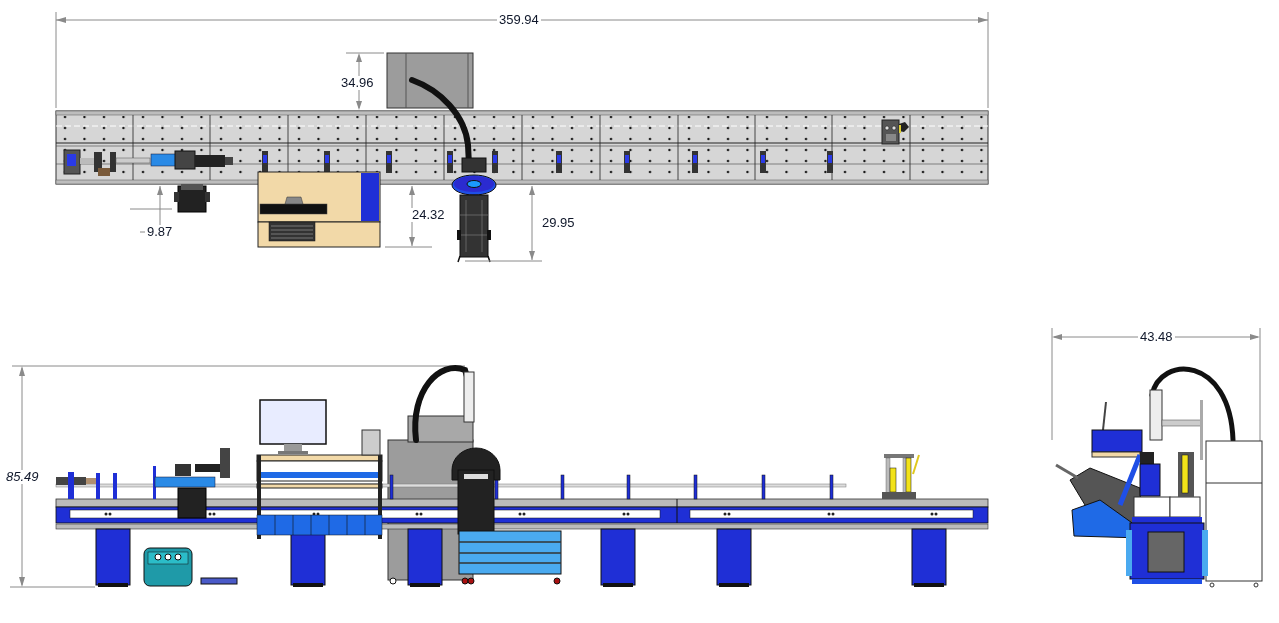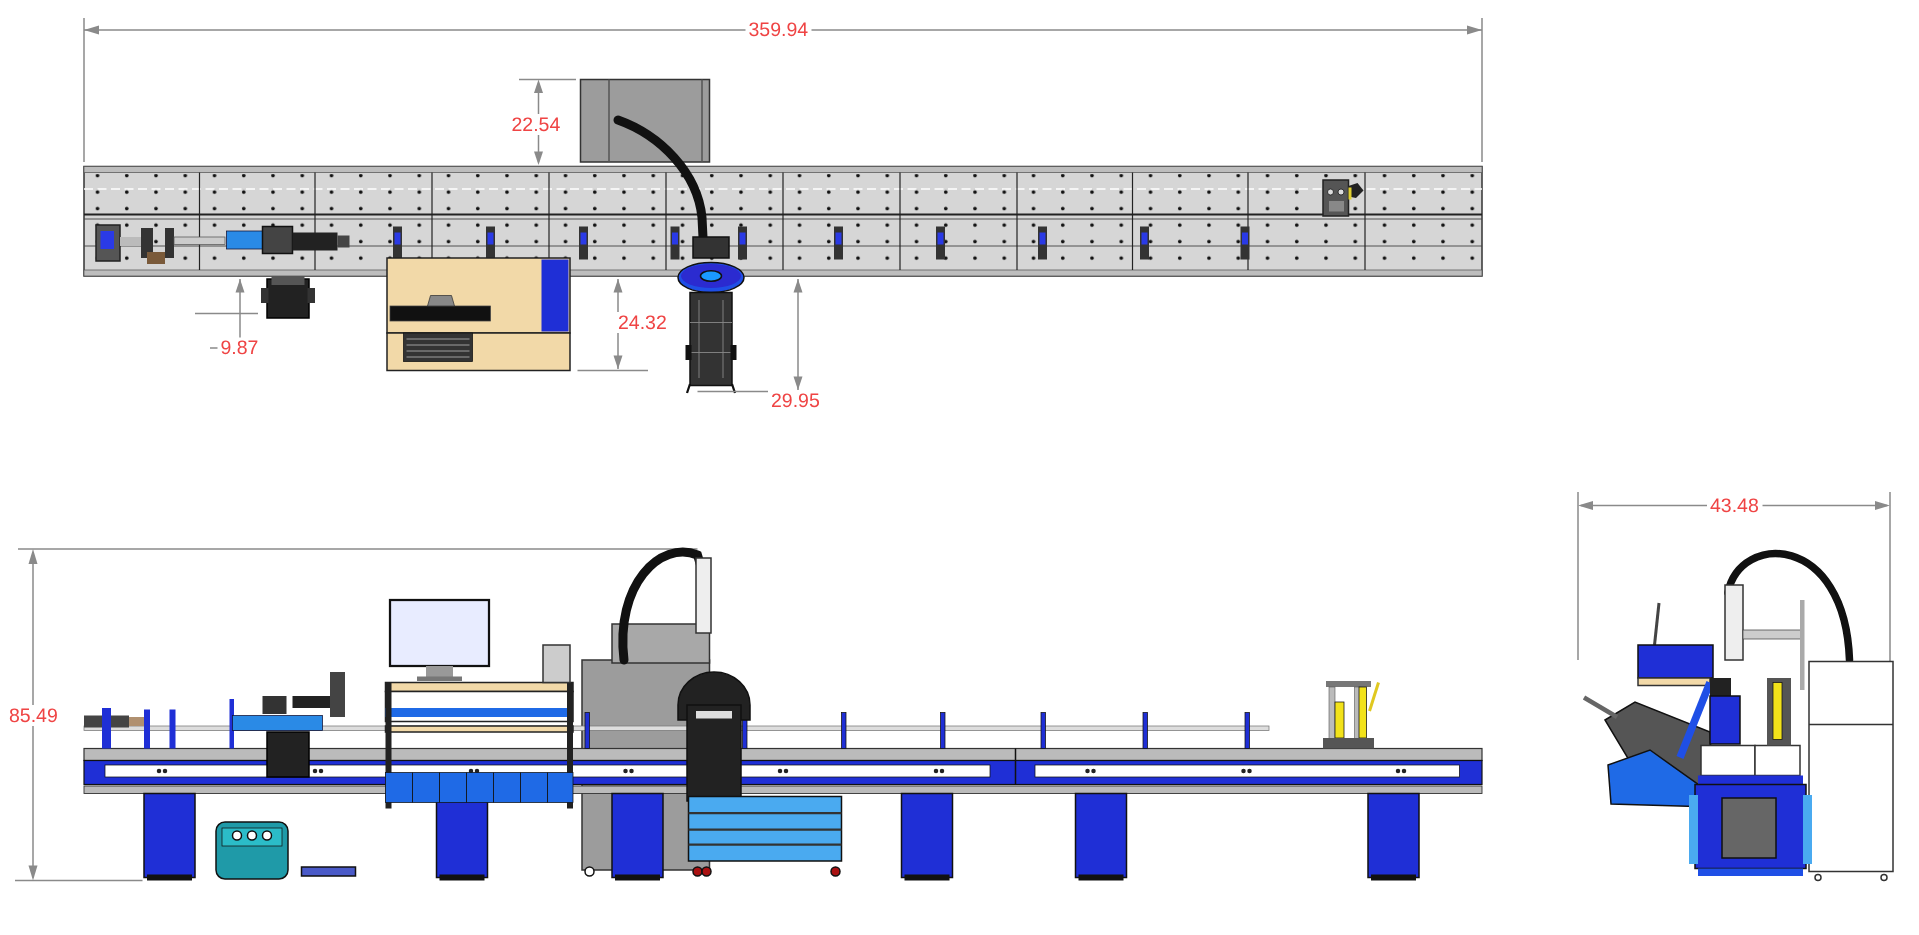--- a/index.html
+++ b/index.html
@@ -1,17 +1,17 @@
 <!DOCTYPE html>
 <html><head>
 <meta charset="utf-8">
 <style>
   html,body{margin:0;padding:0;background:#fff;}
   body{width:1279px;height:623px;position:relative;overflow:hidden;font-family:"Liberation Sans",sans-serif;}
-  .dimtext{position:absolute;font-size:13px;color:#ef4444;background:#fff;padding:0 2px;line-height:14px;white-space:nowrap;}
+  .dimtext{position:absolute;font-size:13px;color:#0f172a;background:#fff;padding:0 2px;line-height:14px;white-space:nowrap;}
   svg{position:absolute;left:0;top:0;}
 </style>
 </head>
 <body>
 
 <div>
 <svg width="1279" height="623" viewBox="0 0 1279 623">
 
   <line x1="56" y1="12" x2="56" y2="108" stroke="#8a8a8a" stroke-width="1"></line>
   <line x1="988" y1="12" x2="988" y2="108" stroke="#8a8a8a" stroke-width="1"></line>
@@ -144,24 +144,24 @@
   <polygon points="412,186 409,195 415,195" fill="#8a8a8a"></polygon>
   <polygon points="412,246 409,237 415,237" fill="#8a8a8a"></polygon>
   <line x1="385" y1="247" x2="432" y2="247" stroke="#8a8a8a"></line>
 
   <line x1="532" y1="186" x2="532" y2="260" stroke="#8a8a8a"></line>
   <polygon points="532,186 529,195 535,195" fill="#8a8a8a"></polygon>
   <polygon points="532,260 529,251 535,251" fill="#8a8a8a"></polygon>
   <line x1="465" y1="261" x2="542" y2="261" stroke="#8a8a8a"></line>
 </svg>
 <span class="dimtext" style="left:497px;top:13px;">359.94</span>
-<span class="dimtext" style="left:339px;top:76px;">22.54</span>
+<span class="dimtext" style="left:339px;top:76px;">34.96</span>
 <span class="dimtext" style="left:108px;top:225px;margin-left:37px;">9.87</span>
 <span class="dimtext" style="left:410px;top:208px;">24.32</span>
-<span class="dimtext" style="left:512px;top:216px;margin-top:44px;">29.95</span>
+<span class="dimtext" style="left:540px;top:216px;">29.95</span>
 </div>
 
 <div>
 <svg width="1279" height="623" viewBox="0 0 1279 623">
 
   <line x1="12" y1="366" x2="465" y2="366" stroke="#8a8a8a"></line>
   <line x1="10" y1="587" x2="95" y2="587" stroke="#8a8a8a"></line>
   <line x1="22" y1="368" x2="22" y2="585" stroke="#8a8a8a"></line>
   <polygon points="22,366 19,376 25,376" fill="#8a8a8a"></polygon>
   <polygon points="22,587 19,577 25,577" fill="#8a8a8a"></polygon>
@@ -281,21 +281,21 @@
   <rect x="201" y="578" width="36" height="6" fill="#4a5ac8" stroke="#111"></rect>
 
   <rect x="884" y="454" width="30" height="4" fill="#777"></rect>
   <rect x="886" y="458" width="4" height="36" fill="#bbb" stroke="#555" stroke-width="0.4"></rect>
   <rect x="903" y="458" width="4" height="36" fill="#bbb" stroke="#555" stroke-width="0.4"></rect>
   <rect x="890" y="468" width="6" height="24" fill="#f2e21a" stroke="#111" stroke-width="0.5"></rect>
   <rect x="906" y="458" width="5" height="34" fill="#f2e21a" stroke="#111" stroke-width="0.5"></rect>
   <line x1="913" y1="474" x2="919" y2="455" stroke="#e0c820" stroke-width="2"></line>
   <rect x="882" y="492" width="34" height="7" fill="#555"></rect>
 </svg>
-<span class="dimtext" style="left:4px;top:470px;">85.49</span>
+<span class="dimtext" style="left:4px;top:470px;font-style:italic;">85.49</span>
 </div>
 
 <div>
 <svg width="1279" height="623" viewBox="0 0 1279 623">
 
   <line x1="1052" y1="328" x2="1052" y2="440" stroke="#8a8a8a"></line>
   <line x1="1260" y1="328" x2="1260" y2="445" stroke="#8a8a8a"></line>
   <line x1="1054" y1="337" x2="1258" y2="337" stroke="#8a8a8a"></line>
   <polygon points="1052,337 1062,334 1062,340" fill="#8a8a8a"></polygon>
   <polygon points="1260,337 1250,334 1250,340" fill="#8a8a8a"></polygon>

